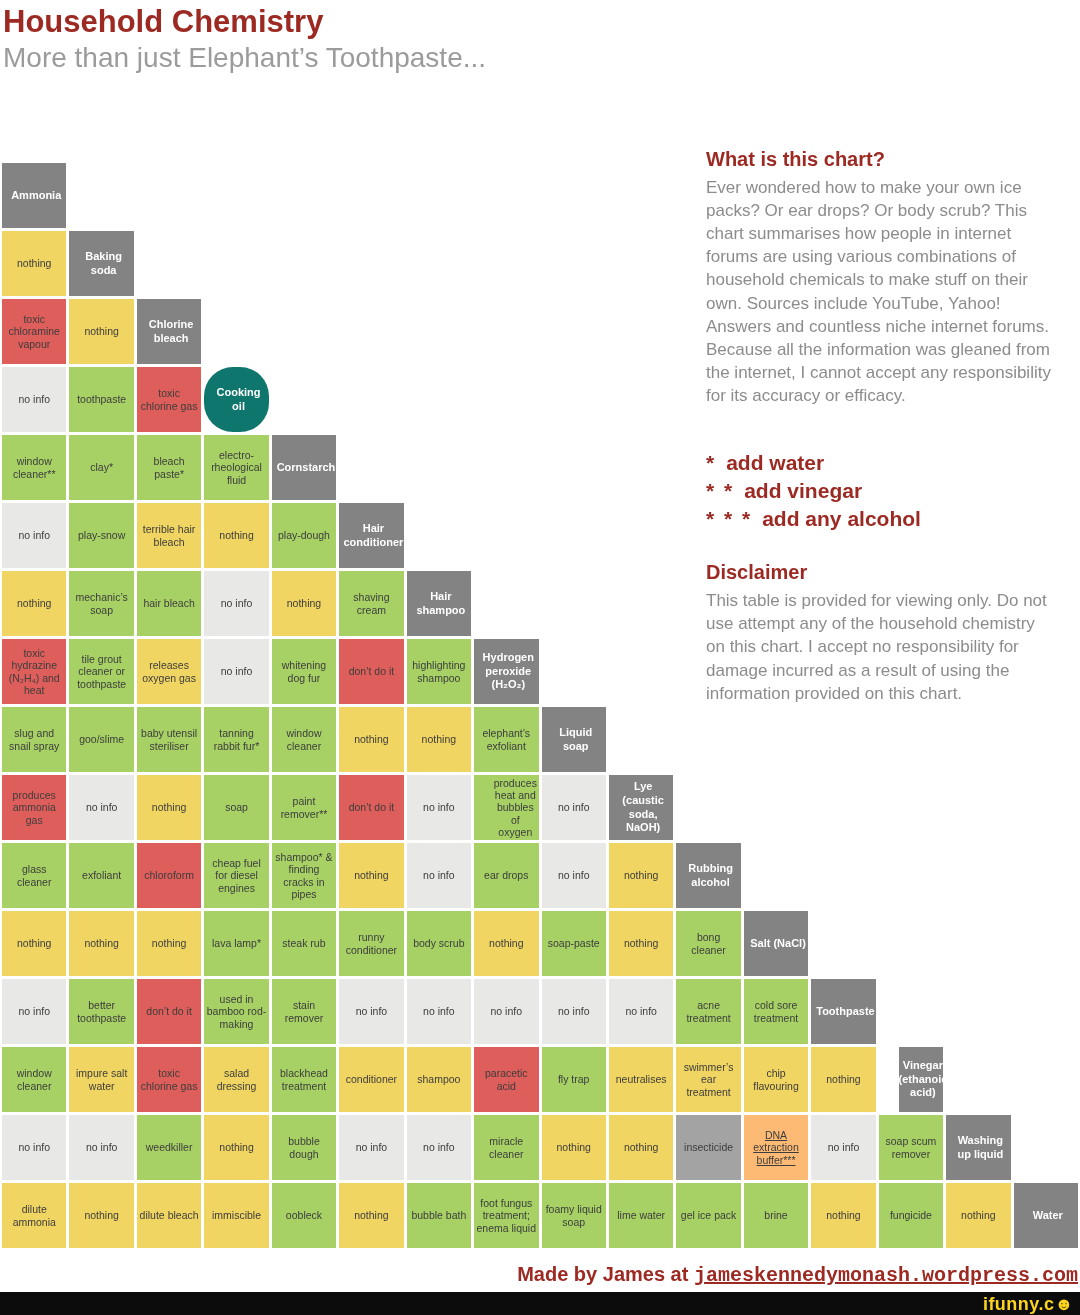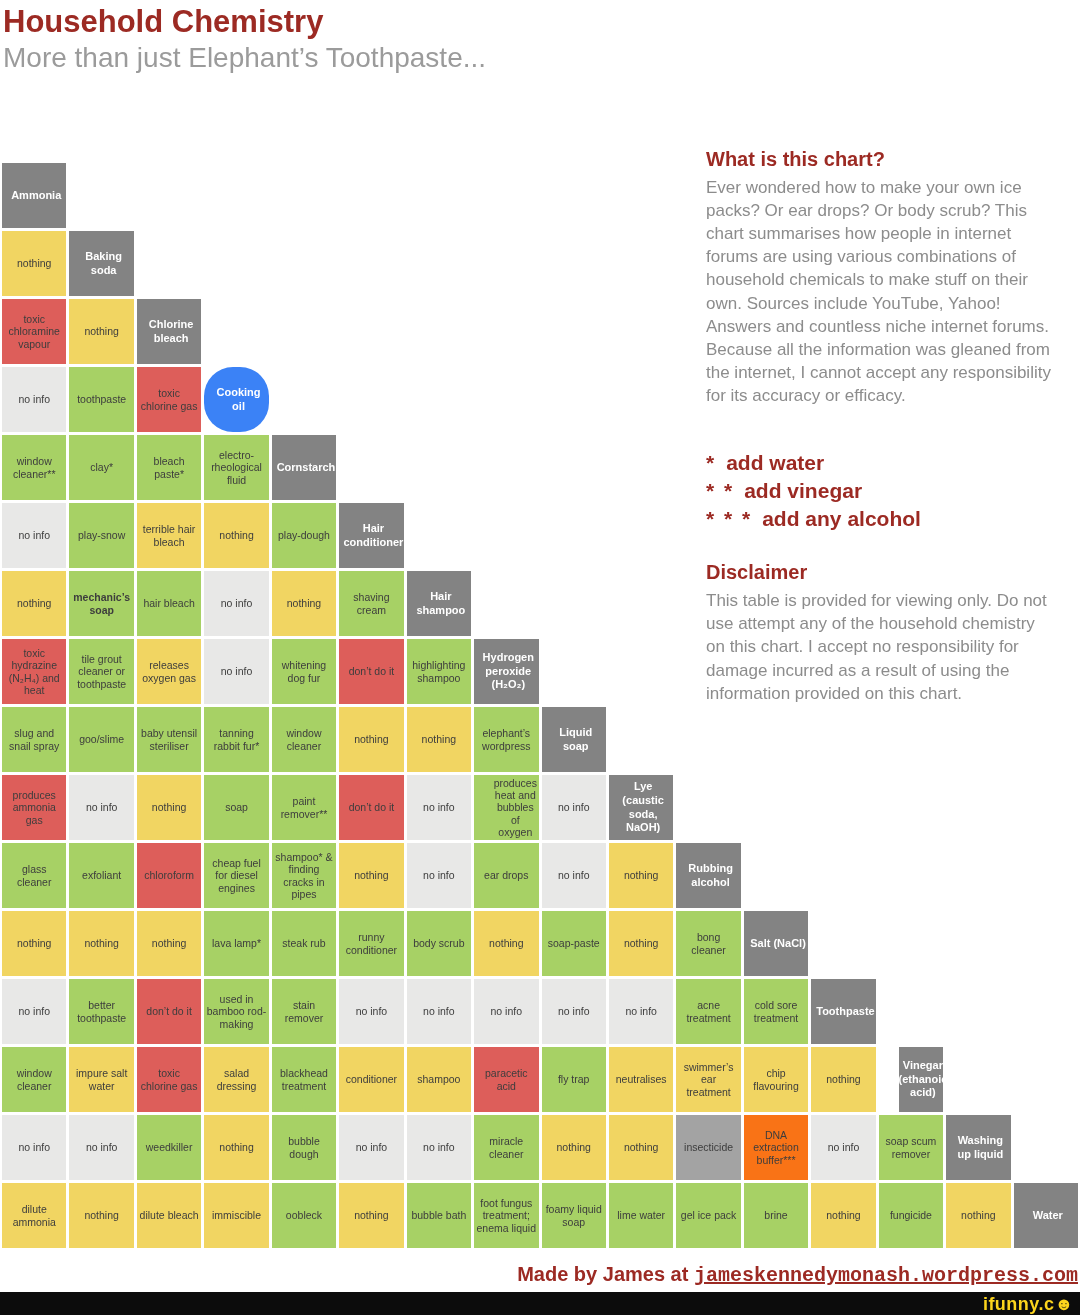--- a/index.html
+++ b/index.html
@@ -50,55 +50,55 @@
   <div id="matrix">
       <div class="cell header" style="background: rgb(131, 131, 131); grid-area: 1 / 1;">Ammonia</div>
       <div class="cell" style="background: rgb(241, 213, 98); grid-area: 2 / 1;">nothing</div>
       <div class="cell header" style="background: rgb(131, 131, 131); grid-area: 2 / 2;">Baking soda</div>
       <div class="cell" style="background: rgb(221, 94, 90); grid-area: 3 / 1;">toxic chloramine vapour</div>
       <div class="cell" style="background: rgb(241, 213, 98); grid-area: 3 / 2;">nothing</div>
       <div class="cell header" style="background: rgb(131, 131, 131); grid-area: 3 / 3;">Chlorine bleach</div>
       <div class="cell" style="background: rgb(232, 232, 231); grid-area: 4 / 1;">no info</div>
       <div class="cell" style="background: rgb(167, 209, 101); grid-area: 4 / 2;">toothpaste</div>
       <div class="cell" style="background: rgb(221, 94, 90); grid-area: 4 / 3;">toxic chlorine gas</div>
-      <div class="cell header" style="background: #3b82f6; grid-area: 4 / 4; border-radius: 29px;">Cooking oil</div>
+      <div class="cell header" style="background: #0f766e; grid-area: 4 / 4; border-radius: 29px;">Cooking oil</div>
       <div class="cell" style="background: rgb(167, 209, 101); grid-area: 5 / 1;">window cleaner**</div>
       <div class="cell" style="background: rgb(167, 209, 101); grid-area: 5 / 2;">clay*</div>
       <div class="cell" style="background: rgb(167, 209, 101); grid-area: 5 / 3;">bleach paste*</div>
       <div class="cell" style="background: rgb(167, 209, 101); grid-area: 5 / 4;">electro-rheological fluid</div>
       <div class="cell header" style="background: rgb(131, 131, 131); grid-area: 5 / 5;">Cornstarch</div>
       <div class="cell" style="background: rgb(232, 232, 231); grid-area: 6 / 1;">no info</div>
       <div class="cell" style="background: rgb(167, 209, 101); grid-area: 6 / 2;">play-snow</div>
       <div class="cell" style="background: rgb(241, 213, 98); grid-area: 6 / 3;">terrible hair bleach</div>
       <div class="cell" style="background: rgb(241, 213, 98); grid-area: 6 / 4;">nothing</div>
       <div class="cell" style="background: rgb(167, 209, 101); grid-area: 6 / 5;">play-dough</div>
       <div class="cell header" style="background: rgb(131, 131, 131); grid-area: 6 / 6;">Hair conditioner</div>
       <div class="cell" style="background: rgb(241, 213, 98); grid-area: 7 / 1;">nothing</div>
-      <div class="cell" style="background: rgb(167, 209, 101); grid-area: 7 / 2; font-weight: bold;">mechanic’s soap</div>
+      <div class="cell" style="background: rgb(167, 209, 101); grid-area: 7 / 2;">mechanic’s soap</div>
       <div class="cell" style="background: rgb(167, 209, 101); grid-area: 7 / 3;">hair bleach</div>
       <div class="cell" style="background: rgb(232, 232, 231); grid-area: 7 / 4;">no info</div>
       <div class="cell" style="background: rgb(241, 213, 98); grid-area: 7 / 5;">nothing</div>
       <div class="cell" style="background: rgb(167, 209, 101); grid-area: 7 / 6;">shaving cream</div>
       <div class="cell header" style="background: rgb(131, 131, 131); grid-area: 7 / 7;">Hair shampoo</div>
       <div class="cell" style="background: rgb(221, 94, 90); grid-area: 8 / 1;">toxic hydrazine (N₂H₄) and heat</div>
       <div class="cell" style="background: rgb(167, 209, 101); grid-area: 8 / 2;">tile grout cleaner or toothpaste</div>
       <div class="cell" style="background: rgb(241, 213, 98); grid-area: 8 / 3;">releases oxygen gas</div>
       <div class="cell" style="background: rgb(232, 232, 231); grid-area: 8 / 4;">no info</div>
       <div class="cell" style="background: rgb(167, 209, 101); grid-area: 8 / 5;">whitening dog fur</div>
       <div class="cell" style="background: rgb(221, 94, 90); grid-area: 8 / 6;">don’t do it</div>
       <div class="cell" style="background: rgb(167, 209, 101); grid-area: 8 / 7;">highlighting shampoo</div>
       <div class="cell header" style="background: rgb(131, 131, 131); grid-area: 8 / 8;">Hydrogen peroxide (H₂O₂)</div>
       <div class="cell" style="background: rgb(167, 209, 101); grid-area: 9 / 1;">slug and snail spray</div>
       <div class="cell" style="background: rgb(167, 209, 101); grid-area: 9 / 2;">goo/slime</div>
       <div class="cell" style="background: rgb(167, 209, 101); grid-area: 9 / 3;">baby utensil steriliser</div>
       <div class="cell" style="background: rgb(167, 209, 101); grid-area: 9 / 4;">tanning rabbit fur*</div>
       <div class="cell" style="background: rgb(167, 209, 101); grid-area: 9 / 5;">window cleaner</div>
       <div class="cell" style="background: rgb(241, 213, 98); grid-area: 9 / 6;">nothing</div>
       <div class="cell" style="background: rgb(241, 213, 98); grid-area: 9 / 7;">nothing</div>
-      <div class="cell" style="background: rgb(167, 209, 101); grid-area: 9 / 8;">elephant’s wordpress</div>
+      <div class="cell" style="background: rgb(167, 209, 101); grid-area: 9 / 8;">elephant’s exfoliant</div>
       <div class="cell header" style="background: rgb(131, 131, 131); grid-area: 9 / 9;">Liquid soap</div>
       <div class="cell" style="background: rgb(221, 94, 90); grid-area: 10 / 1;">produces ammonia gas</div>
       <div class="cell" style="background: rgb(232, 232, 231); grid-area: 10 / 2;">no info</div>
       <div class="cell" style="background: rgb(241, 213, 98); grid-area: 10 / 3;">nothing</div>
       <div class="cell" style="background: rgb(167, 209, 101); grid-area: 10 / 4;">soap</div>
       <div class="cell" style="background: rgb(167, 209, 101); grid-area: 10 / 5;">paint remover**</div>
       <div class="cell" style="background: rgb(221, 94, 90); grid-area: 10 / 6;">don’t do it</div>
       <div class="cell" style="background: rgb(232, 232, 231); grid-area: 10 / 7;">no info</div>
       <div class="cell" style="background: rgb(167, 209, 101); grid-area: 10 / 8; padding-left: 20px;">produces heat and bubbles of oxygen</div>
       <div class="cell" style="background: rgb(232, 232, 231); grid-area: 10 / 9;">no info</div>
@@ -157,21 +157,21 @@
       <div class="cell" style="background: rgb(232, 232, 231); grid-area: 15 / 2;">no info</div>
       <div class="cell" style="background: rgb(167, 209, 101); grid-area: 15 / 3;">weedkiller</div>
       <div class="cell" style="background: rgb(241, 213, 98); grid-area: 15 / 4;">nothing</div>
       <div class="cell" style="background: rgb(167, 209, 101); grid-area: 15 / 5;">bubble dough</div>
       <div class="cell" style="background: rgb(232, 232, 231); grid-area: 15 / 6;">no info</div>
       <div class="cell" style="background: rgb(232, 232, 231); grid-area: 15 / 7;">no info</div>
       <div class="cell" style="background: rgb(167, 209, 101); grid-area: 15 / 8;">miracle cleaner</div>
       <div class="cell" style="background: rgb(241, 213, 98); grid-area: 15 / 9;">nothing</div>
       <div class="cell" style="background: rgb(241, 213, 98); grid-area: 15 / 10;">nothing</div>
       <div class="cell" style="background: #a3a3a3; grid-area: 15 / 11;">insecticide</div>
-      <div class="cell" style="background: #f97316; grid-area: 15 / 12;">DNA extraction buffer***</div>
+      <div class="cell" style="background: #fdba74; grid-area: 15 / 12; text-decoration: underline;">DNA extraction buffer***</div>
       <div class="cell" style="background: rgb(232, 232, 231); grid-area: 15 / 13;">no info</div>
       <div class="cell" style="background: rgb(167, 209, 101); grid-area: 15 / 14;">soap scum remover</div>
       <div class="cell header" style="background: rgb(131, 131, 131); grid-area: 15 / 15;">Washing up liquid</div>
       <div class="cell" style="background: rgb(241, 213, 98); grid-area: 16 / 1;">dilute ammonia</div>
       <div class="cell" style="background: rgb(241, 213, 98); grid-area: 16 / 2;">nothing</div>
       <div class="cell" style="background: rgb(241, 213, 98); grid-area: 16 / 3;">dilute bleach</div>
       <div class="cell" style="background: rgb(241, 213, 98); grid-area: 16 / 4;">immiscible</div>
       <div class="cell" style="background: rgb(167, 209, 101); grid-area: 16 / 5;">oobleck</div>
       <div class="cell" style="background: rgb(241, 213, 98); grid-area: 16 / 6;">nothing</div>
       <div class="cell" style="background: rgb(167, 209, 101); grid-area: 16 / 7;">bubble bath</div>

